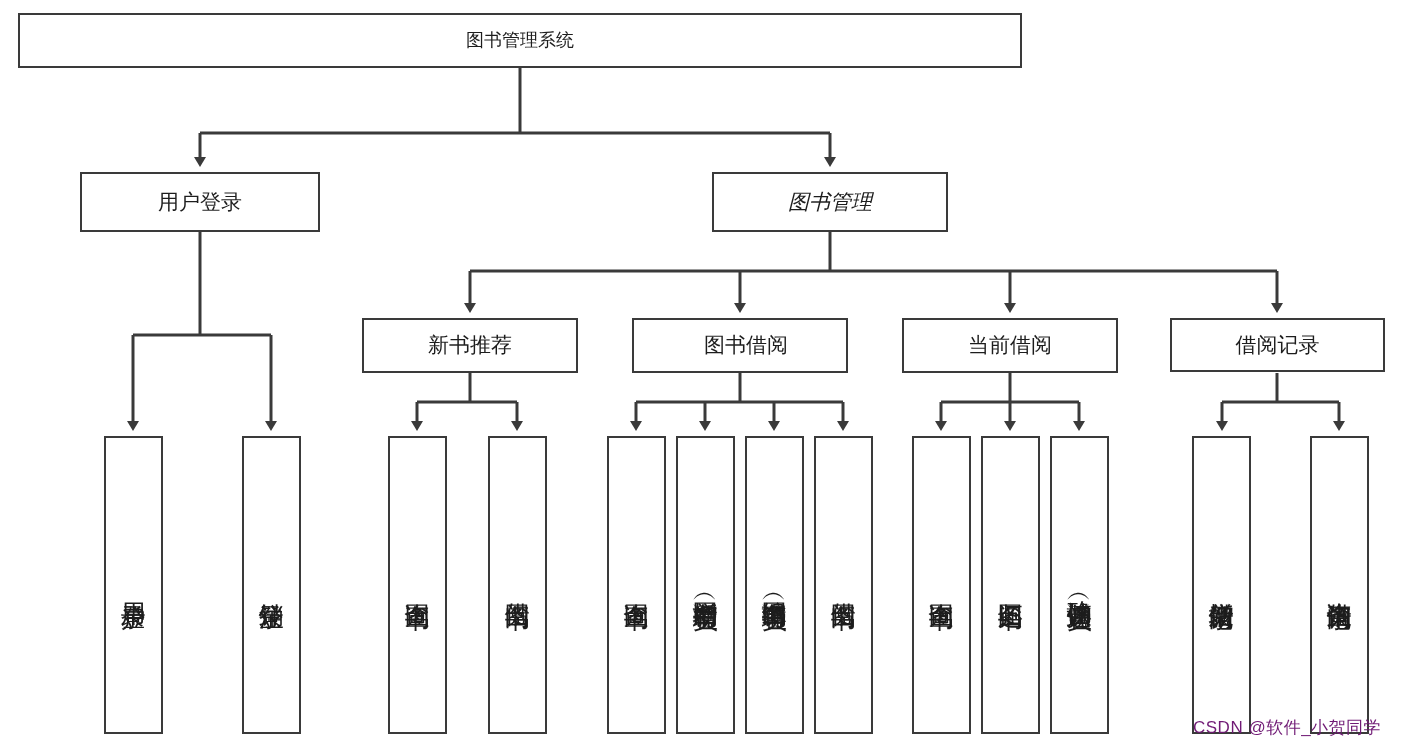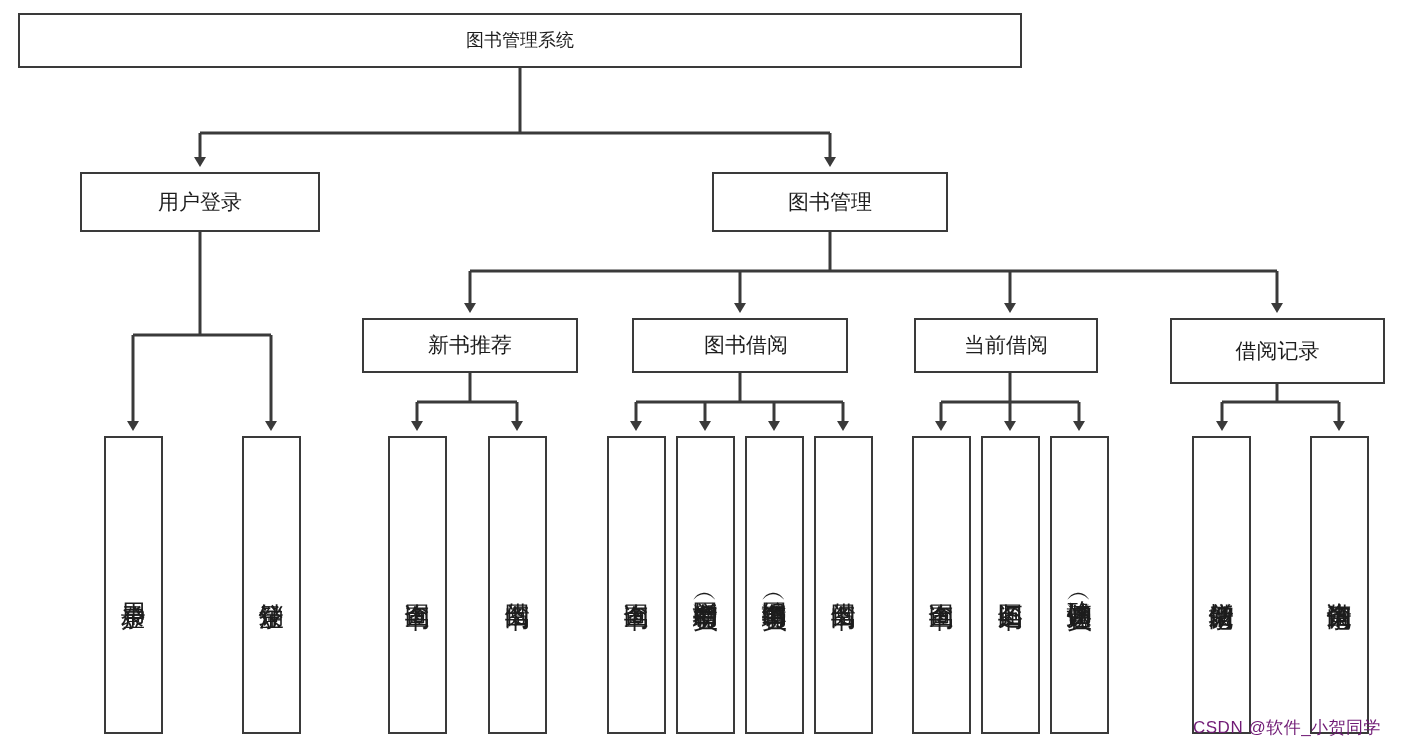--- a/index.html
+++ b/index.html
@@ -129,34 +129,34 @@
     </g>
   </svg>
 
   <div class="node level-root" style="left:18px; top:13px; width:1004px; height:55px;">
     <span class="node-label">图书管理系统</span>
   </div>
 
   <div class="node level-branch" style="left:80px; top:172px; width:240px; height:60px;">
     <span class="node-label">用户登录</span>
   </div>
-  <div class="node level-branch" style="left:712px; top:172px; width:236px; height:60px;">
+  <div class="node level-branch" style="left:712px; top:172px; width:236px; height:60px;font-style:italic;">
     <span class="node-label">图书管理</span>
   </div>
 
   <div class="node level-branch" style="left:362px; top:318px; width:216px; height:55px;">
     <span class="node-label">新书推荐</span>
   </div>
   <div class="node level-branch" style="left:632px; top:318px; width:216px; height:55px;padding-left:12px;">
     <span class="node-label">图书借阅</span>
   </div>
-  <div class="node level-branch" style="left:902px; top:318px; width:184px; height:55px;margin-left:12px;">
+  <div class="node level-branch" style="left:902px; top:318px; width:216px; height:55px;">
     <span class="node-label">当前借阅</span>
   </div>
-  <div class="node level-branch" style="left:1170px; top:318px; width:215px; height:66px;">
+  <div class="node level-branch" style="left:1170px; top:318px; width:215px; height:54px;">
     <span class="node-label">借阅记录</span>
   </div>
 
   <div class="node level-leaf" style="left:104px; top:436px; width:59px; height:298px;">
     <span class="node-label">用户登录</span>
   </div>
   <div class="node level-leaf" style="left:242px; top:436px; width:59px; height:298px;">
     <span class="node-label">注销登录</span>
   </div>
 

